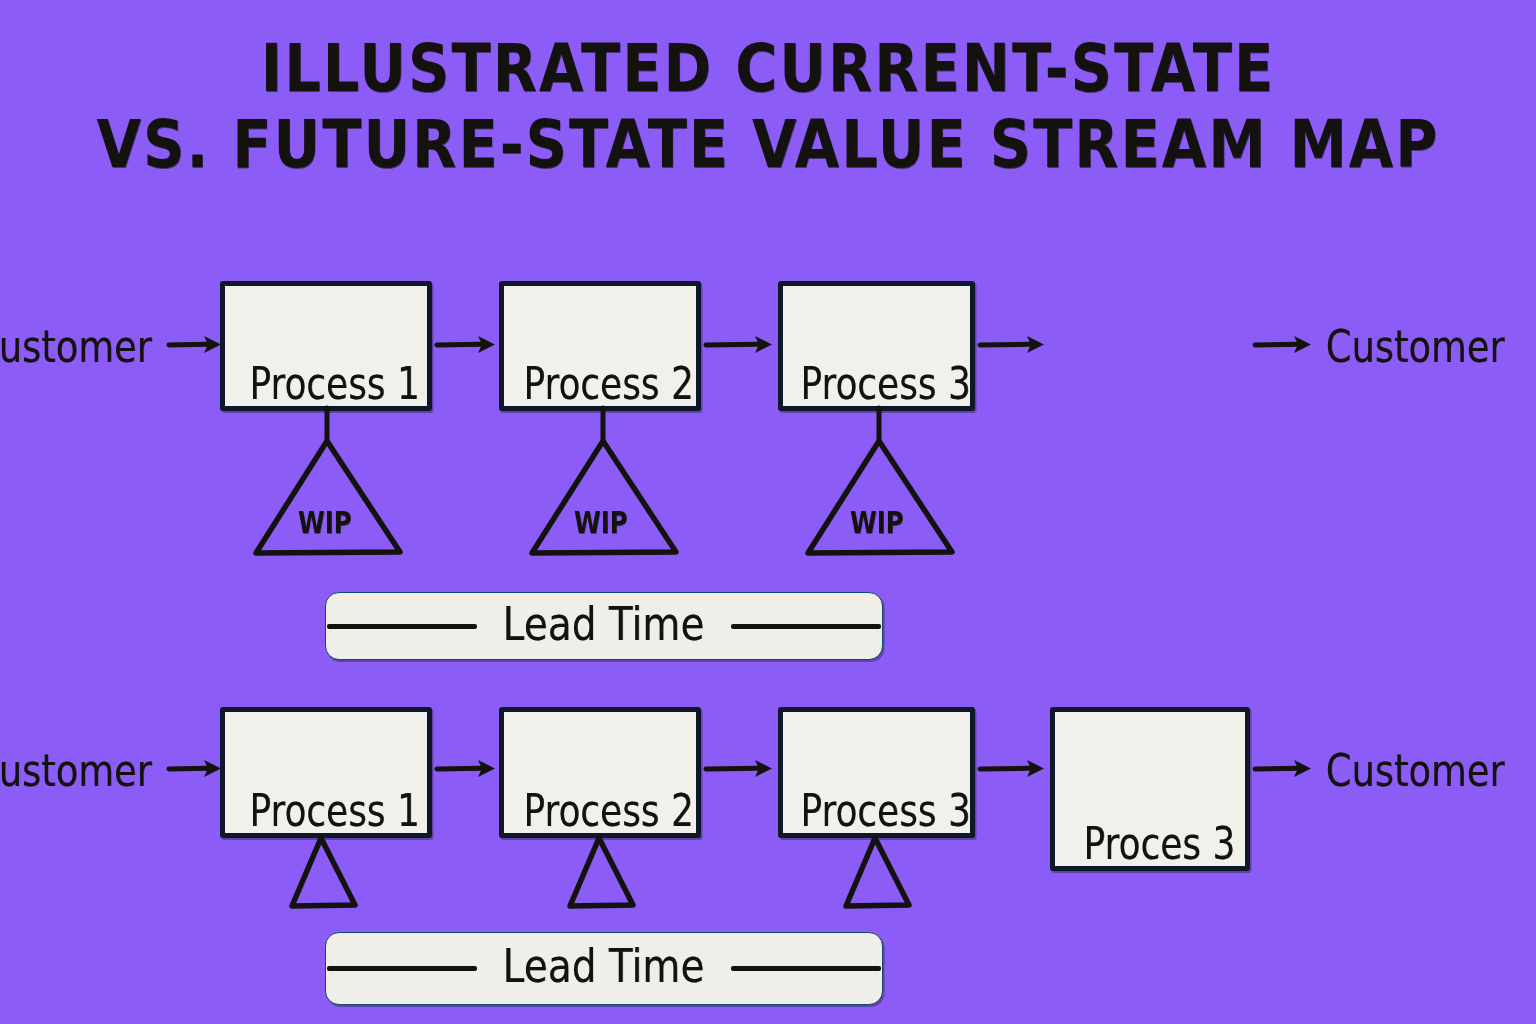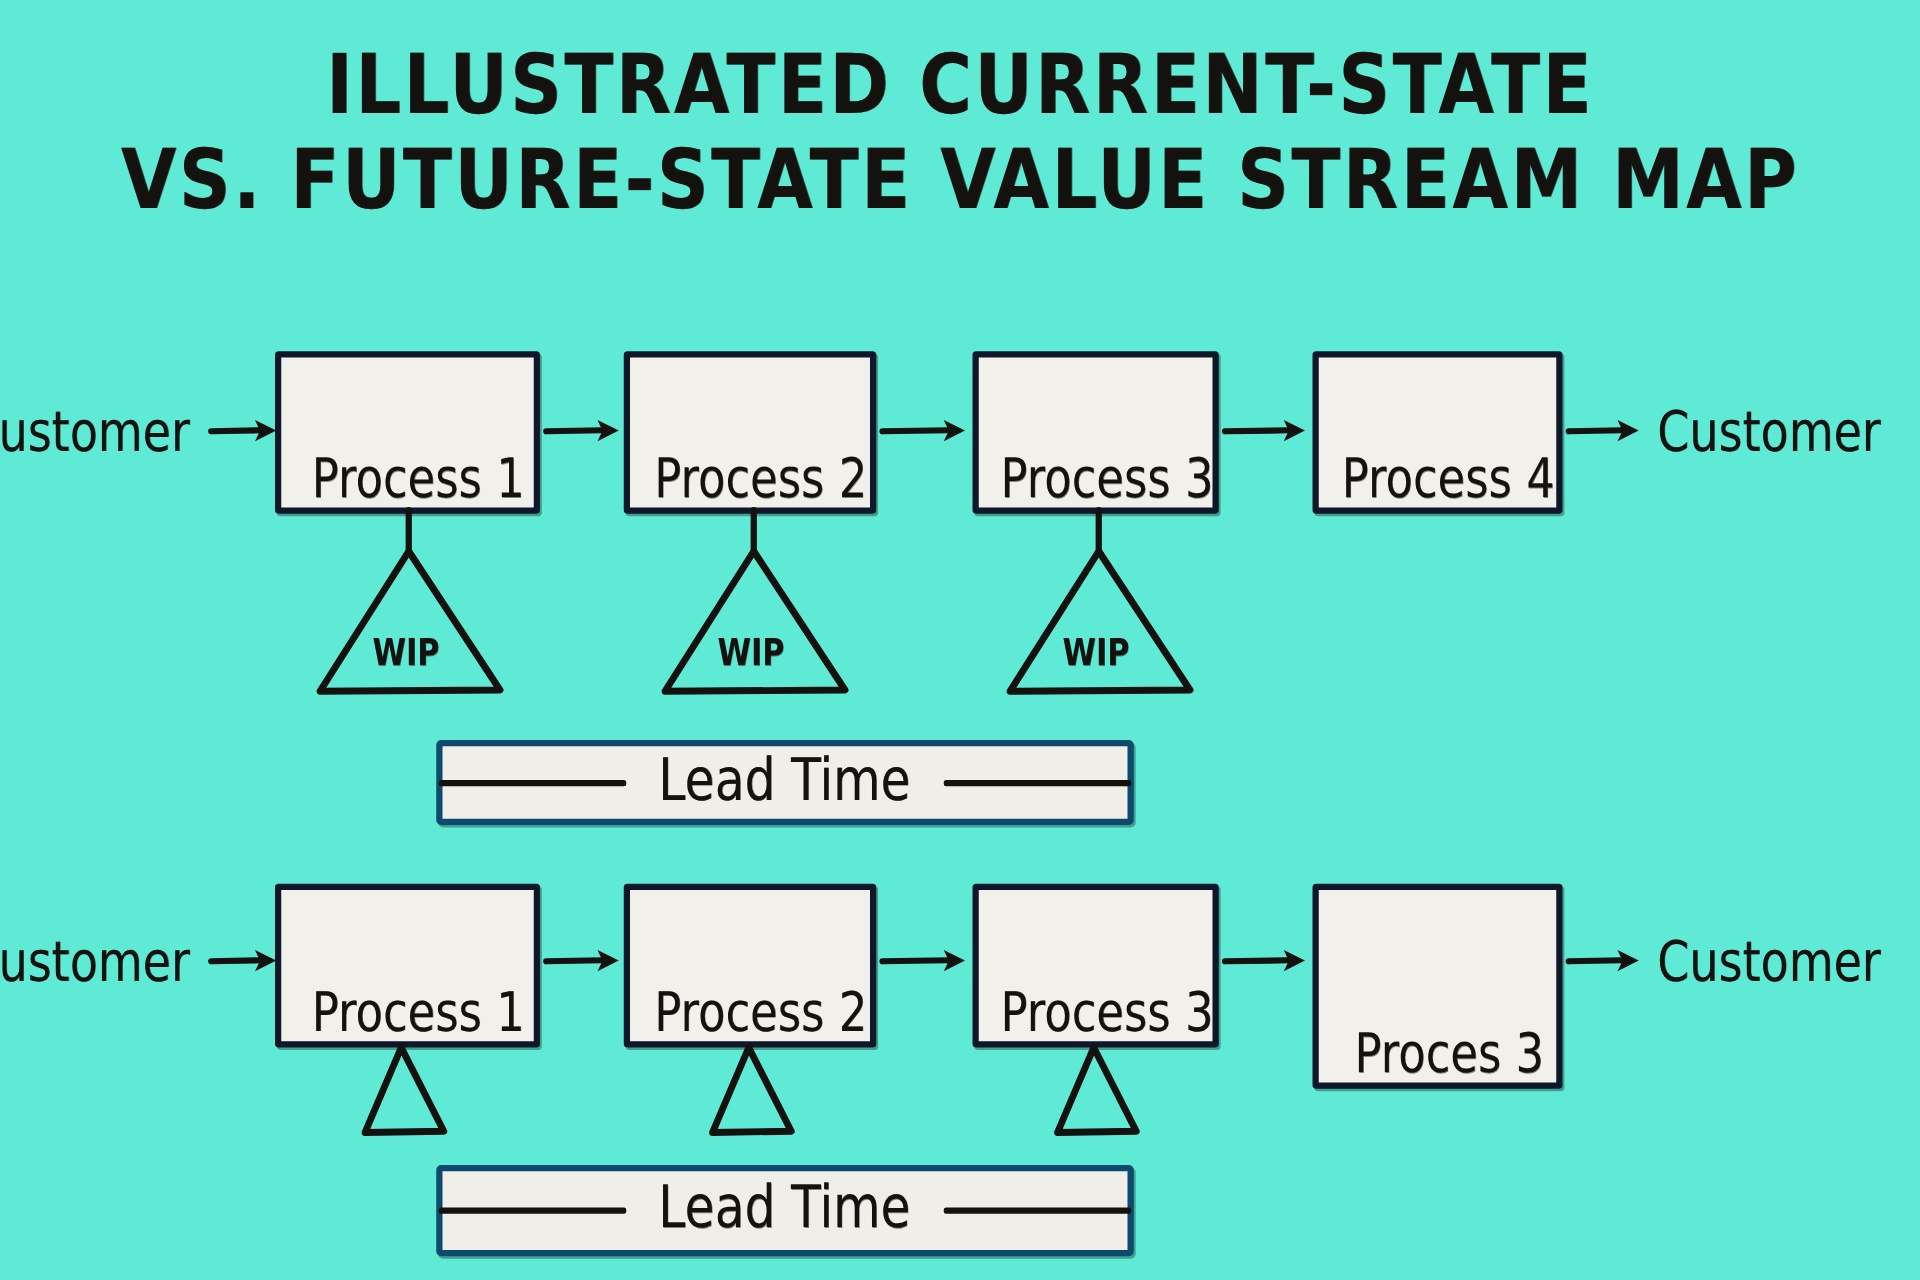--- a/index.html
+++ b/index.html
@@ -11,21 +11,21 @@
     width: 1536px;
     height: 1024px;
     position: relative;
     overflow: hidden;
     font-family: "DejaVu Sans", sans-serif;
   }
 
   #board {
     position: absolute;
     inset: 0;
-    background: #5eead4;
+    background: #8b5cf6;
   }
 
   
   .title-block {
     position: absolute;
     left: 0;
     top: 30px;
     width: 1536px;
     text-align: center;
     pointer-events: none;
@@ -94,25 +94,24 @@
     color: #14120F;
     white-space: nowrap;
     transform: scaleX(0.9) scaleY(1.1);
     text-shadow: 0.5px 0.5px 0 rgba(20,18,15,0.5);
   }
 
   
   .lead-bar {
     position: absolute;
     box-sizing: border-box;
-    border: 5px solid #0c4a6e;
-    border-radius: 4px;
+    border: 1px solid #0c4a6e;
+    border-radius: 14px;
     background: #F0EEE9;
     box-shadow: 1.5px 2px 0 rgba(20,18,15,0.35);
-    margin-left: 24px;
   }
   .lead-inner {
     position: absolute;
     inset: 0;
     display: flex;
     align-items: center;
     justify-content: center;
   }
   .lead-rule {
     height: 5px;
@@ -179,23 +178,20 @@
     <span class="proc-label">Process 3</span>
   </div>
 
   <div class="arrow" style="left:979px; top:329px;">
     <svg width="68" height="30" viewBox="0 0 68 30">
       <path d="M1,16 L52,15.2" stroke="#14120F" stroke-width="5" stroke-linecap="round" fill="none"></path>
       <path d="M48,7 L65,15.4 L48,24 L52,15.6 Z" fill="#14120F"></path>
     </svg>
   </div>
 
-  <div class="proc-box" style="left:1050px; top:281px; width:200px; height:130px;">
-    <span class="proc-label">Process 4</span>
-  </div>
 
   <div class="arrow" style="left:1254px; top:329px;">
     <svg width="60" height="30" viewBox="0 0 60 30">
       <path d="M1,16 L44,15.2" stroke="#14120F" stroke-width="5" stroke-linecap="round" fill="none"></path>
       <path d="M40,7 L57,15.4 L40,24 L44,15.6 Z" fill="#14120F"></path>
     </svg>
   </div>
 
   <div class="customer-label" style="left:1318px; top:323px;">Customer</div>
 

